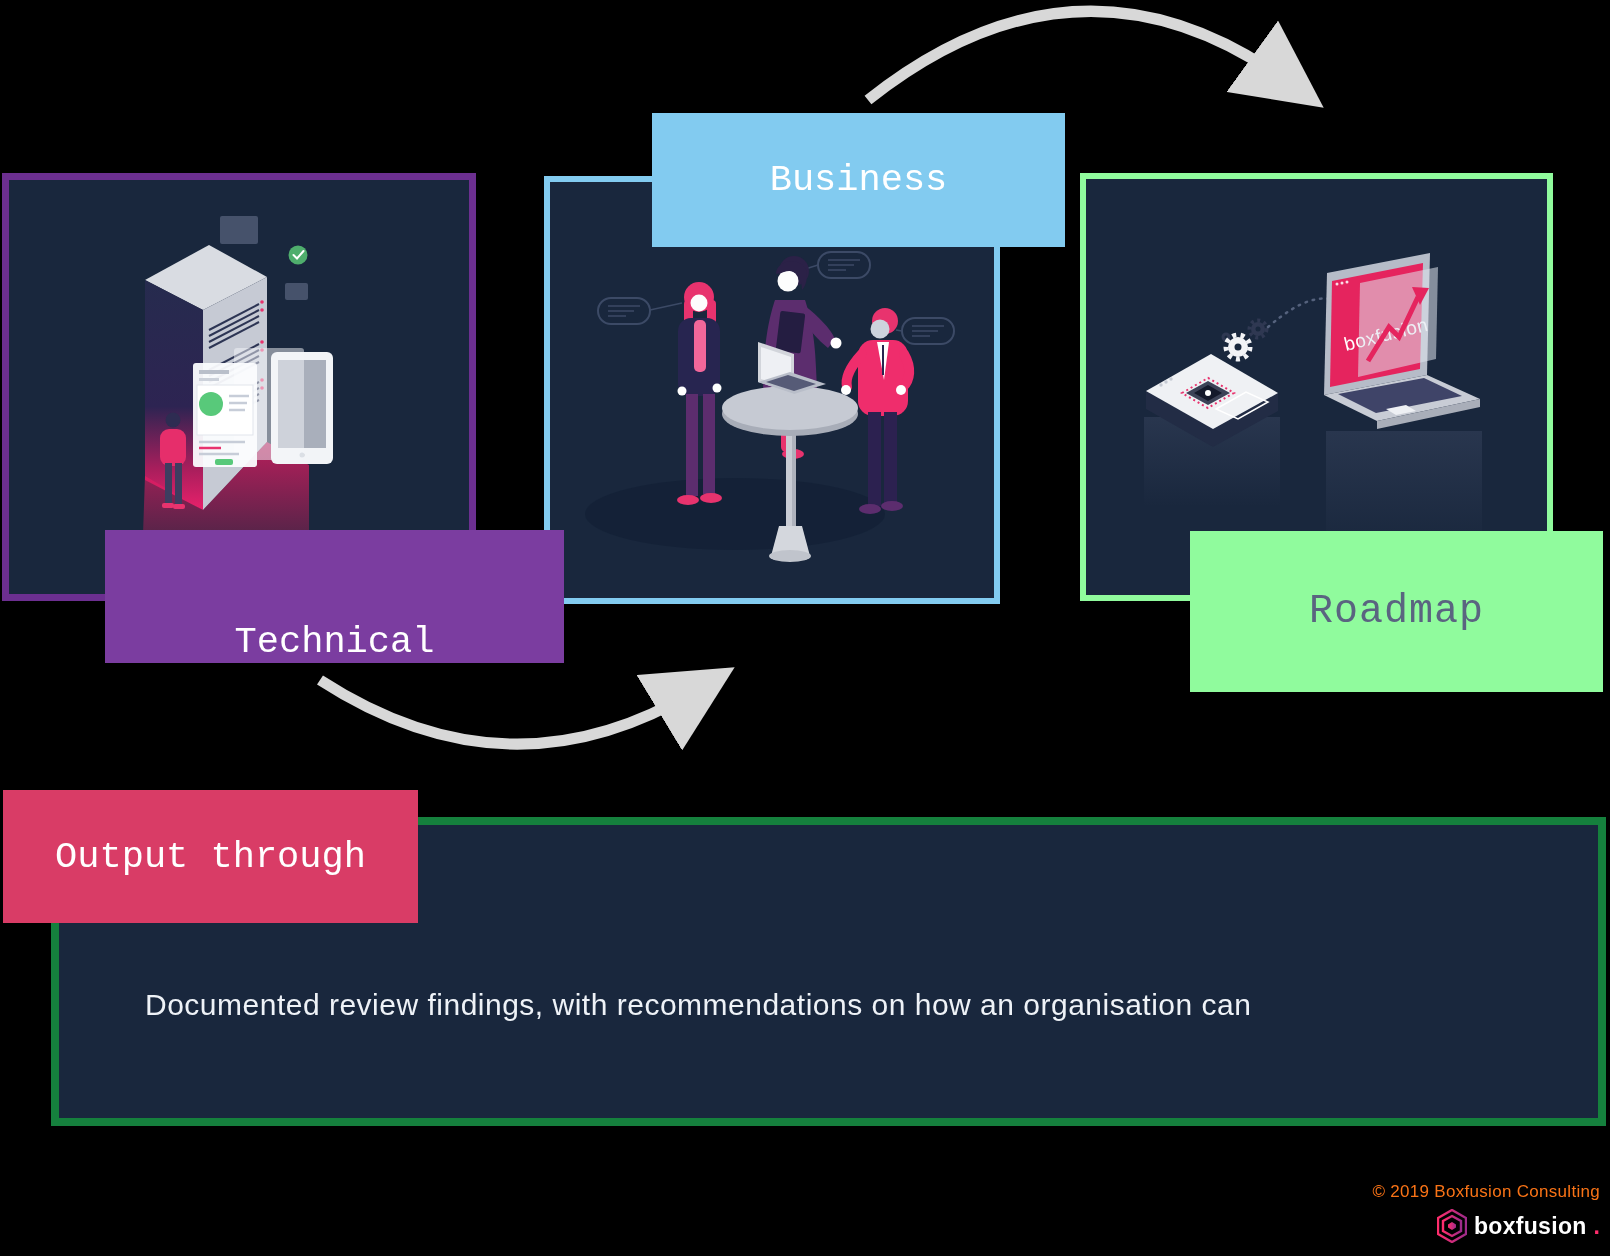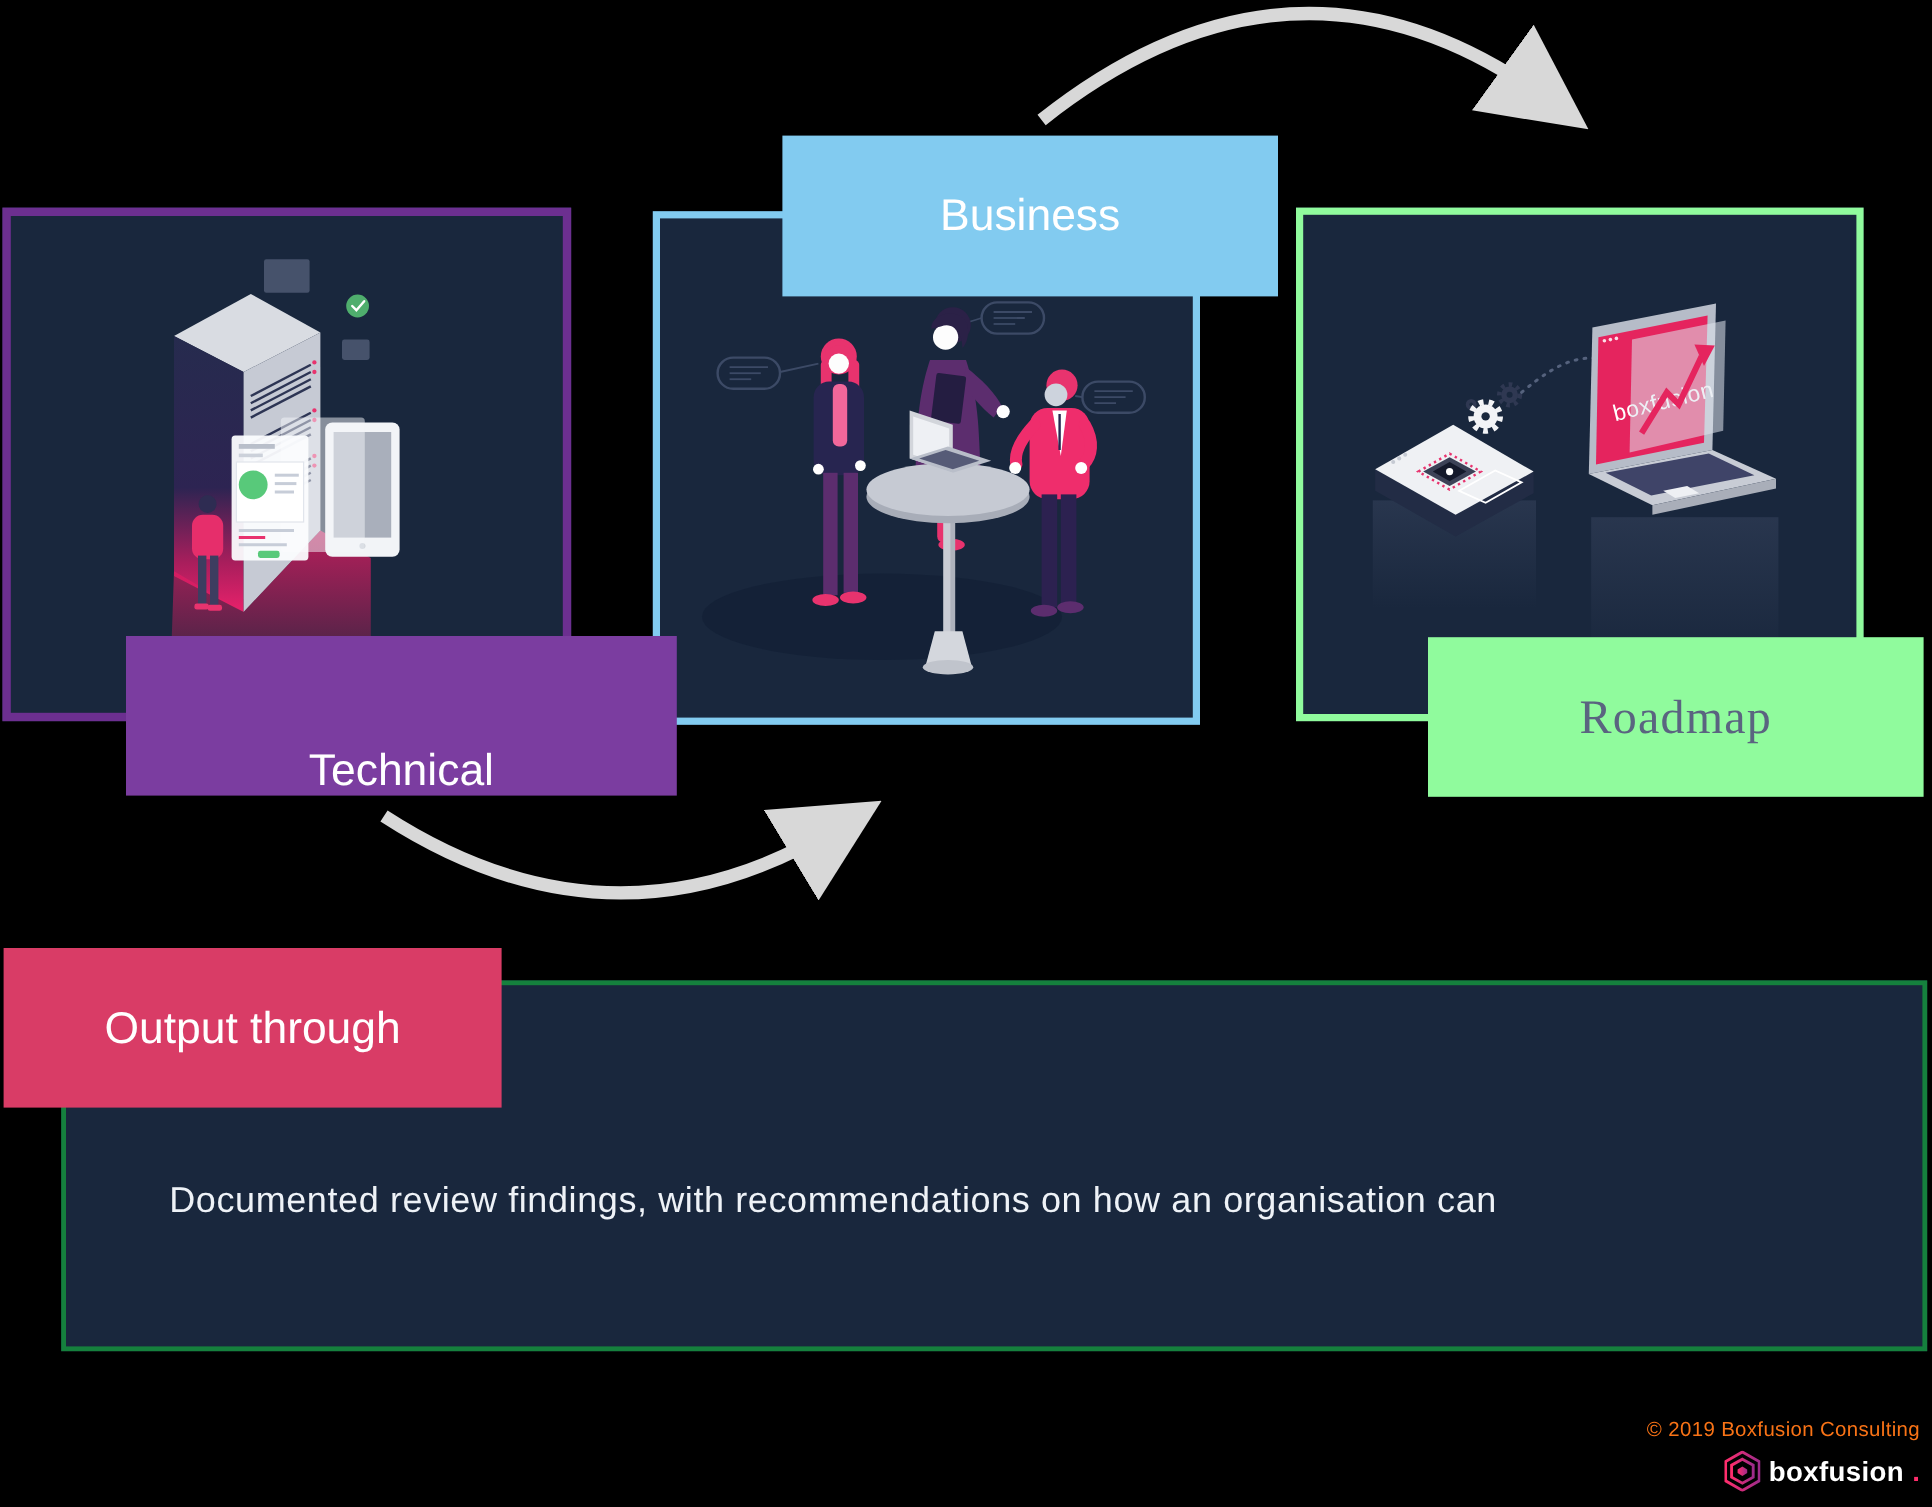--- a/index.html
+++ b/index.html
@@ -9,34 +9,34 @@
     font-family:"Liberation Sans",sans-serif;
   }
   .panel{position:absolute;box-sizing:border-box;background:#19273d;}
   #panel-technical{left:2px;top:173px;width:474px;height:428px;border:7px solid #6c2f90;}
   #panel-business{left:544px;top:176px;width:456px;height:428px;border:6px solid #82cbf0;}
   #panel-roadmap{left:1080px;top:173px;width:473px;height:428px;border:6px solid #90fb9d;}
   .panel svg{position:absolute;left:0;top:0;width:100%;height:100%;display:block;}
 
   .stage-label{
     position:absolute;display:flex;align-items:center;justify-content:center;
-    font-family:Liberation Sans, sans-serif;
+    font-family:Liberation Mono, monospace;
     font-size:37px;color:#fff;letter-spacing:0px;
   }
   #label-technical{left:105px;top:530px;width:459px;height:133px;background:#7b3da0;align-items:flex-end;}
   #label-business{left:652px;top:113px;width:413px;height:134px;background:#82cbf0;}
   #label-roadmap{
-    left:1190px;top:531px;width:413px;height:133px;background:#90fb9d;
-    font-family:Liberation Serif, serif;font-size:40px;color:#5a6480;letter-spacing:1px;
+    left:1190px;top:531px;width:413px;height:161px;background:#90fb9d;
+    font-family:Liberation Mono, monospace;font-size:40px;color:#5a6480;letter-spacing:1px;
   }
   #label-output{left:3px;top:790px;width:415px;height:133px;background:#d93c66;}
 
   #output-box{
     position:absolute;left:51px;top:817px;width:1555px;height:309px;
-    box-sizing:border-box;border:4px solid #15803d;background:#19273d;
+    box-sizing:border-box;border:8px solid #15803d;background:#19273d;
   }
   #output-text{
     position:absolute;left:86px;top:158px;
     font-size:30px;line-height:44px;color:#eef2f7;
     white-space:nowrap;letter-spacing:0.5px;
   }
 
   .arrow-svg{position:absolute;overflow:visible;}
   #arrow-top{left:850px;top:0px;width:460px;height:110px;}
   #arrow-bottom{left:305px;top:658px;width:415px;height:115px;}

